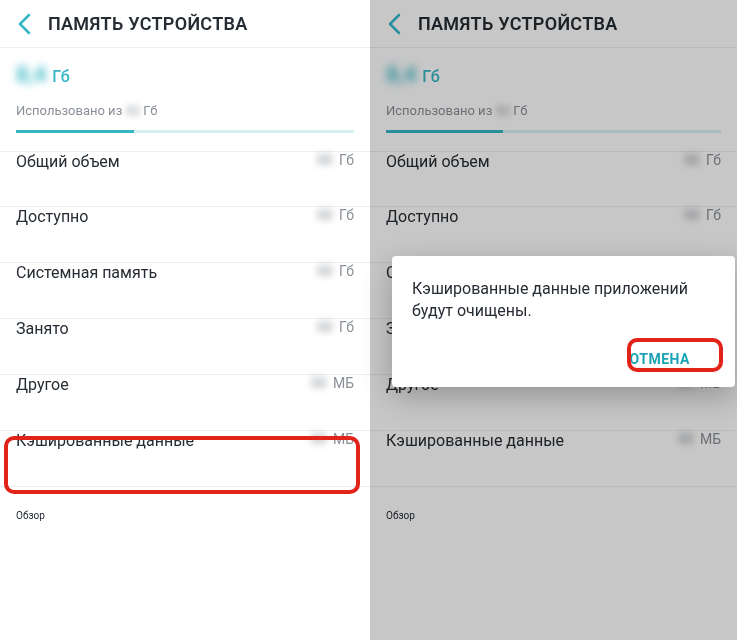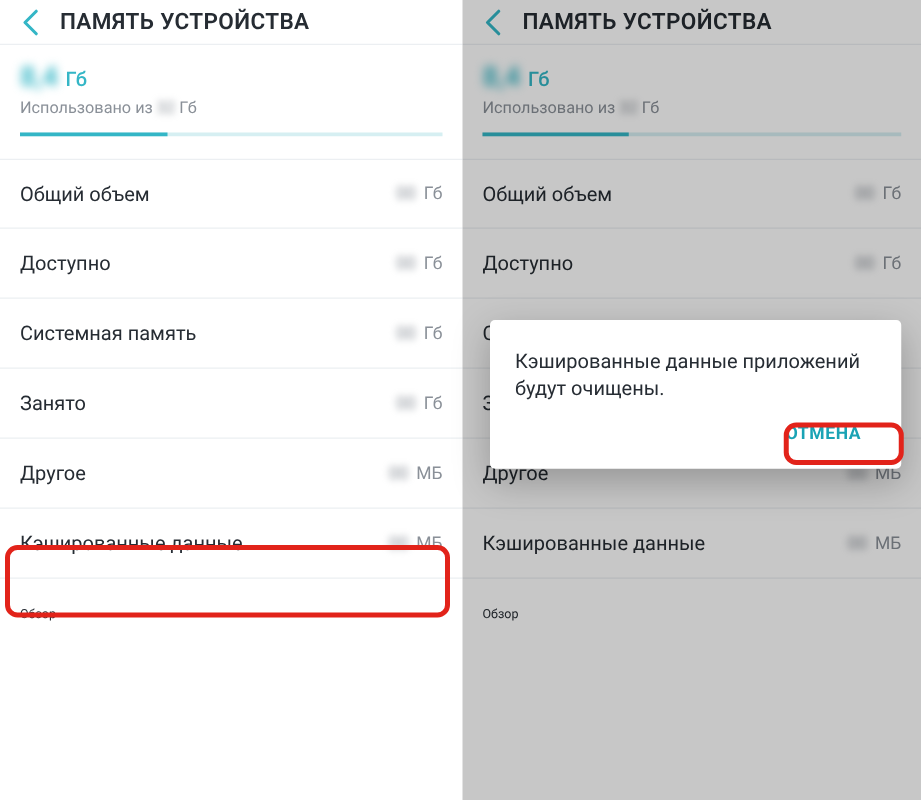--- a/index.html
+++ b/index.html
@@ -23,21 +23,21 @@
     content: "";
     position: absolute;
     inset: 0;
     background: rgba(0,0,0,0.22);
     z-index: 5;
     pointer-events: none;
   }
   .header {
     display: flex;
     align-items: center;
-    height: 36px;
+    height: 48px;
     padding: 0 10px;
     border-bottom: 1px solid #eceff2;
   }
   .back-btn {
     width: 28px;
     height: 28px;
     display: flex;
     align-items: center;
     justify-content: center;
     margin-right: 10px;
@@ -65,42 +65,41 @@
     user-select: none;
   }
   .usage-unit {
     font-size: 16px;
     font-weight: 500;
     color: #34b6c6;
   }
   .usage-sub {
     font-size: 13px;
     color: #8a9098;
-    margin-top: 4px;
+    margin-top: 16px;
   }
   .usage-sub .blur-val {
     filter: blur(3px);
     display: inline-block;
   }
   .progress {
     height: 3px;
     background: #d6eff2;
     margin-top: 12px;
     position: relative;
   }
   .progress-fill {
     position: absolute;
     left: 0; top: 0; bottom: 0;
     width: 35%;
     background: #34b6c6;
   }
   .list { }
   .row {
     display: flex;
-    align-items: center;
     justify-content: space-between;
     padding: 0 16px;
     height: 56px;
     border-bottom: 1px solid #eceff2;
     position: relative;
   }
   .row:first-child { border-top: 1px solid #eceff2; margin-top: 10px; }
   .row-label {
     font-size: 16px;
     color: #262c33;
@@ -129,38 +128,38 @@
     position: absolute;
     border: 4px solid #e2231a;
     border-radius: 10px;
     pointer-events: none;
     z-index: 20;
   }
   
   .dialog {
     position: absolute;
     left: 22px;
-    right: 16px;
+    right: 2px;
     top: 256px;
     background: #fff;
     border-radius: 4px;
     box-shadow: 0 10px 30px rgba(0,0,0,0.25);
     z-index: 10;
-    padding: 22px 20px 14px 20px;
+    padding: 22px 33px 14px 20px;
   }
   .dialog-text {
     font-size: 16px;
     color: #262c33;
     line-height: 1.35;
   }
   .dialog-actions {
     display: flex;
     justify-content: flex-end;
     gap: 28px;
-    margin-top: 12px;
+    margin-top: 24px;
     padding-right: 4px;
   }
   .dialog-btn {
     font-size: 14px;
     font-weight: 700;
     color: #1aa3b5;
     letter-spacing: 0.5px;
     padding: 6px 8px;
     cursor: pointer;
   }

